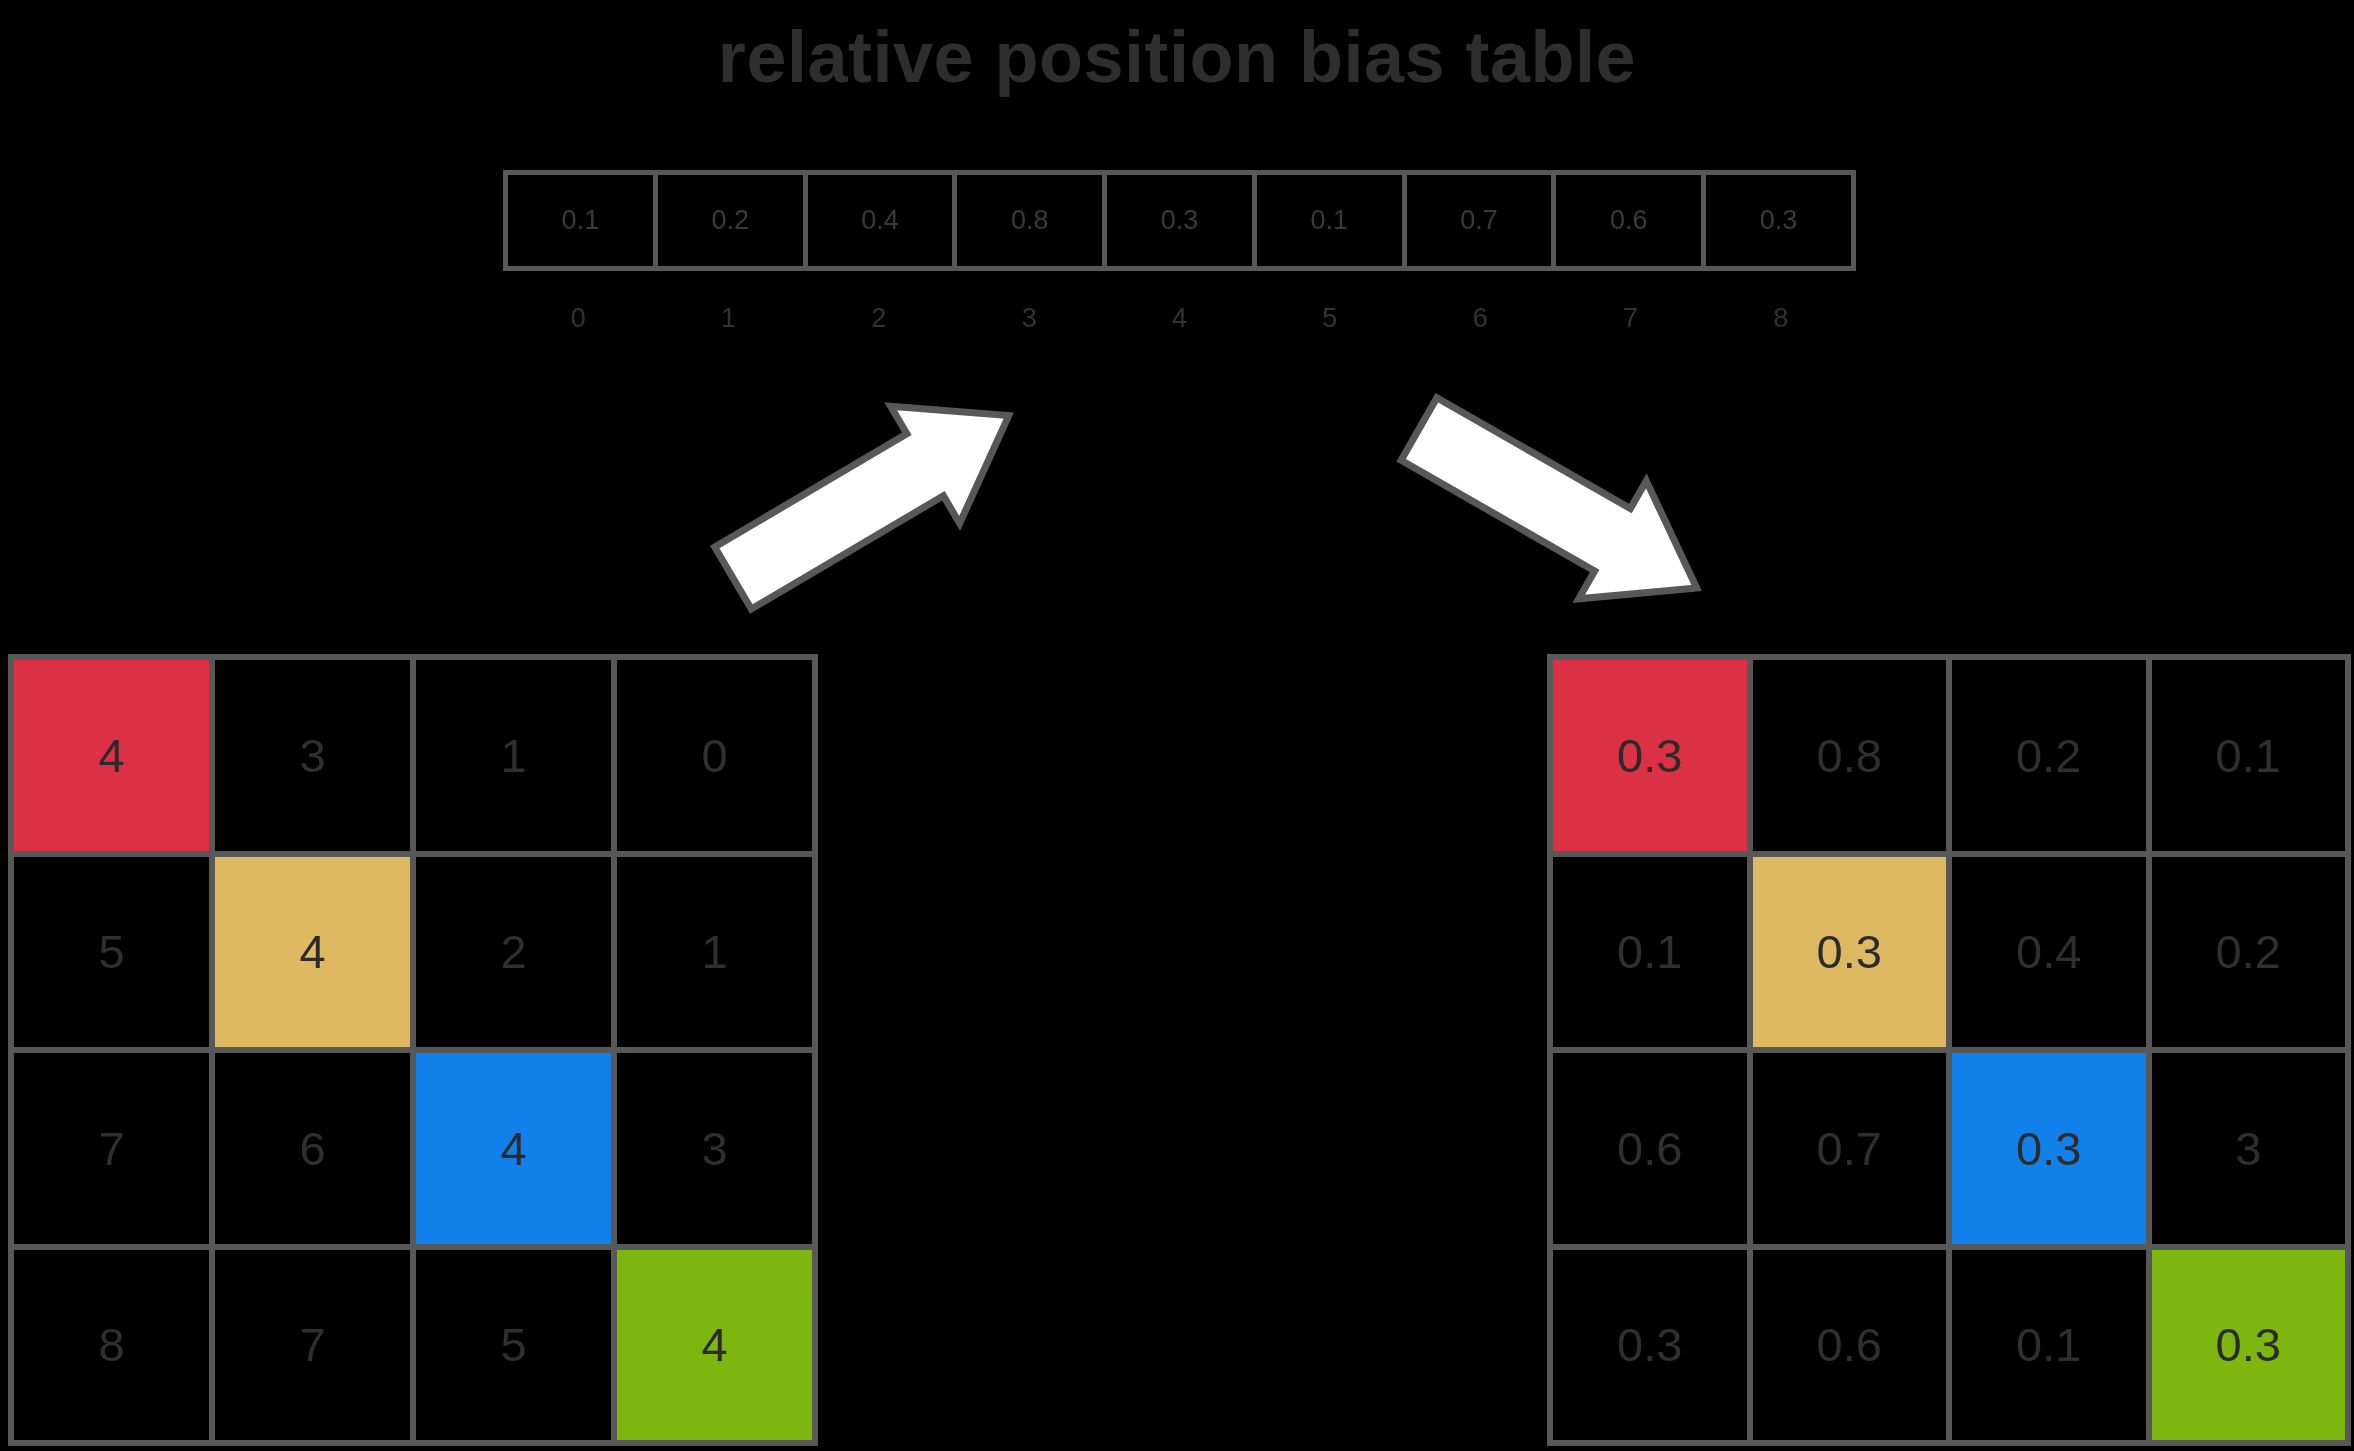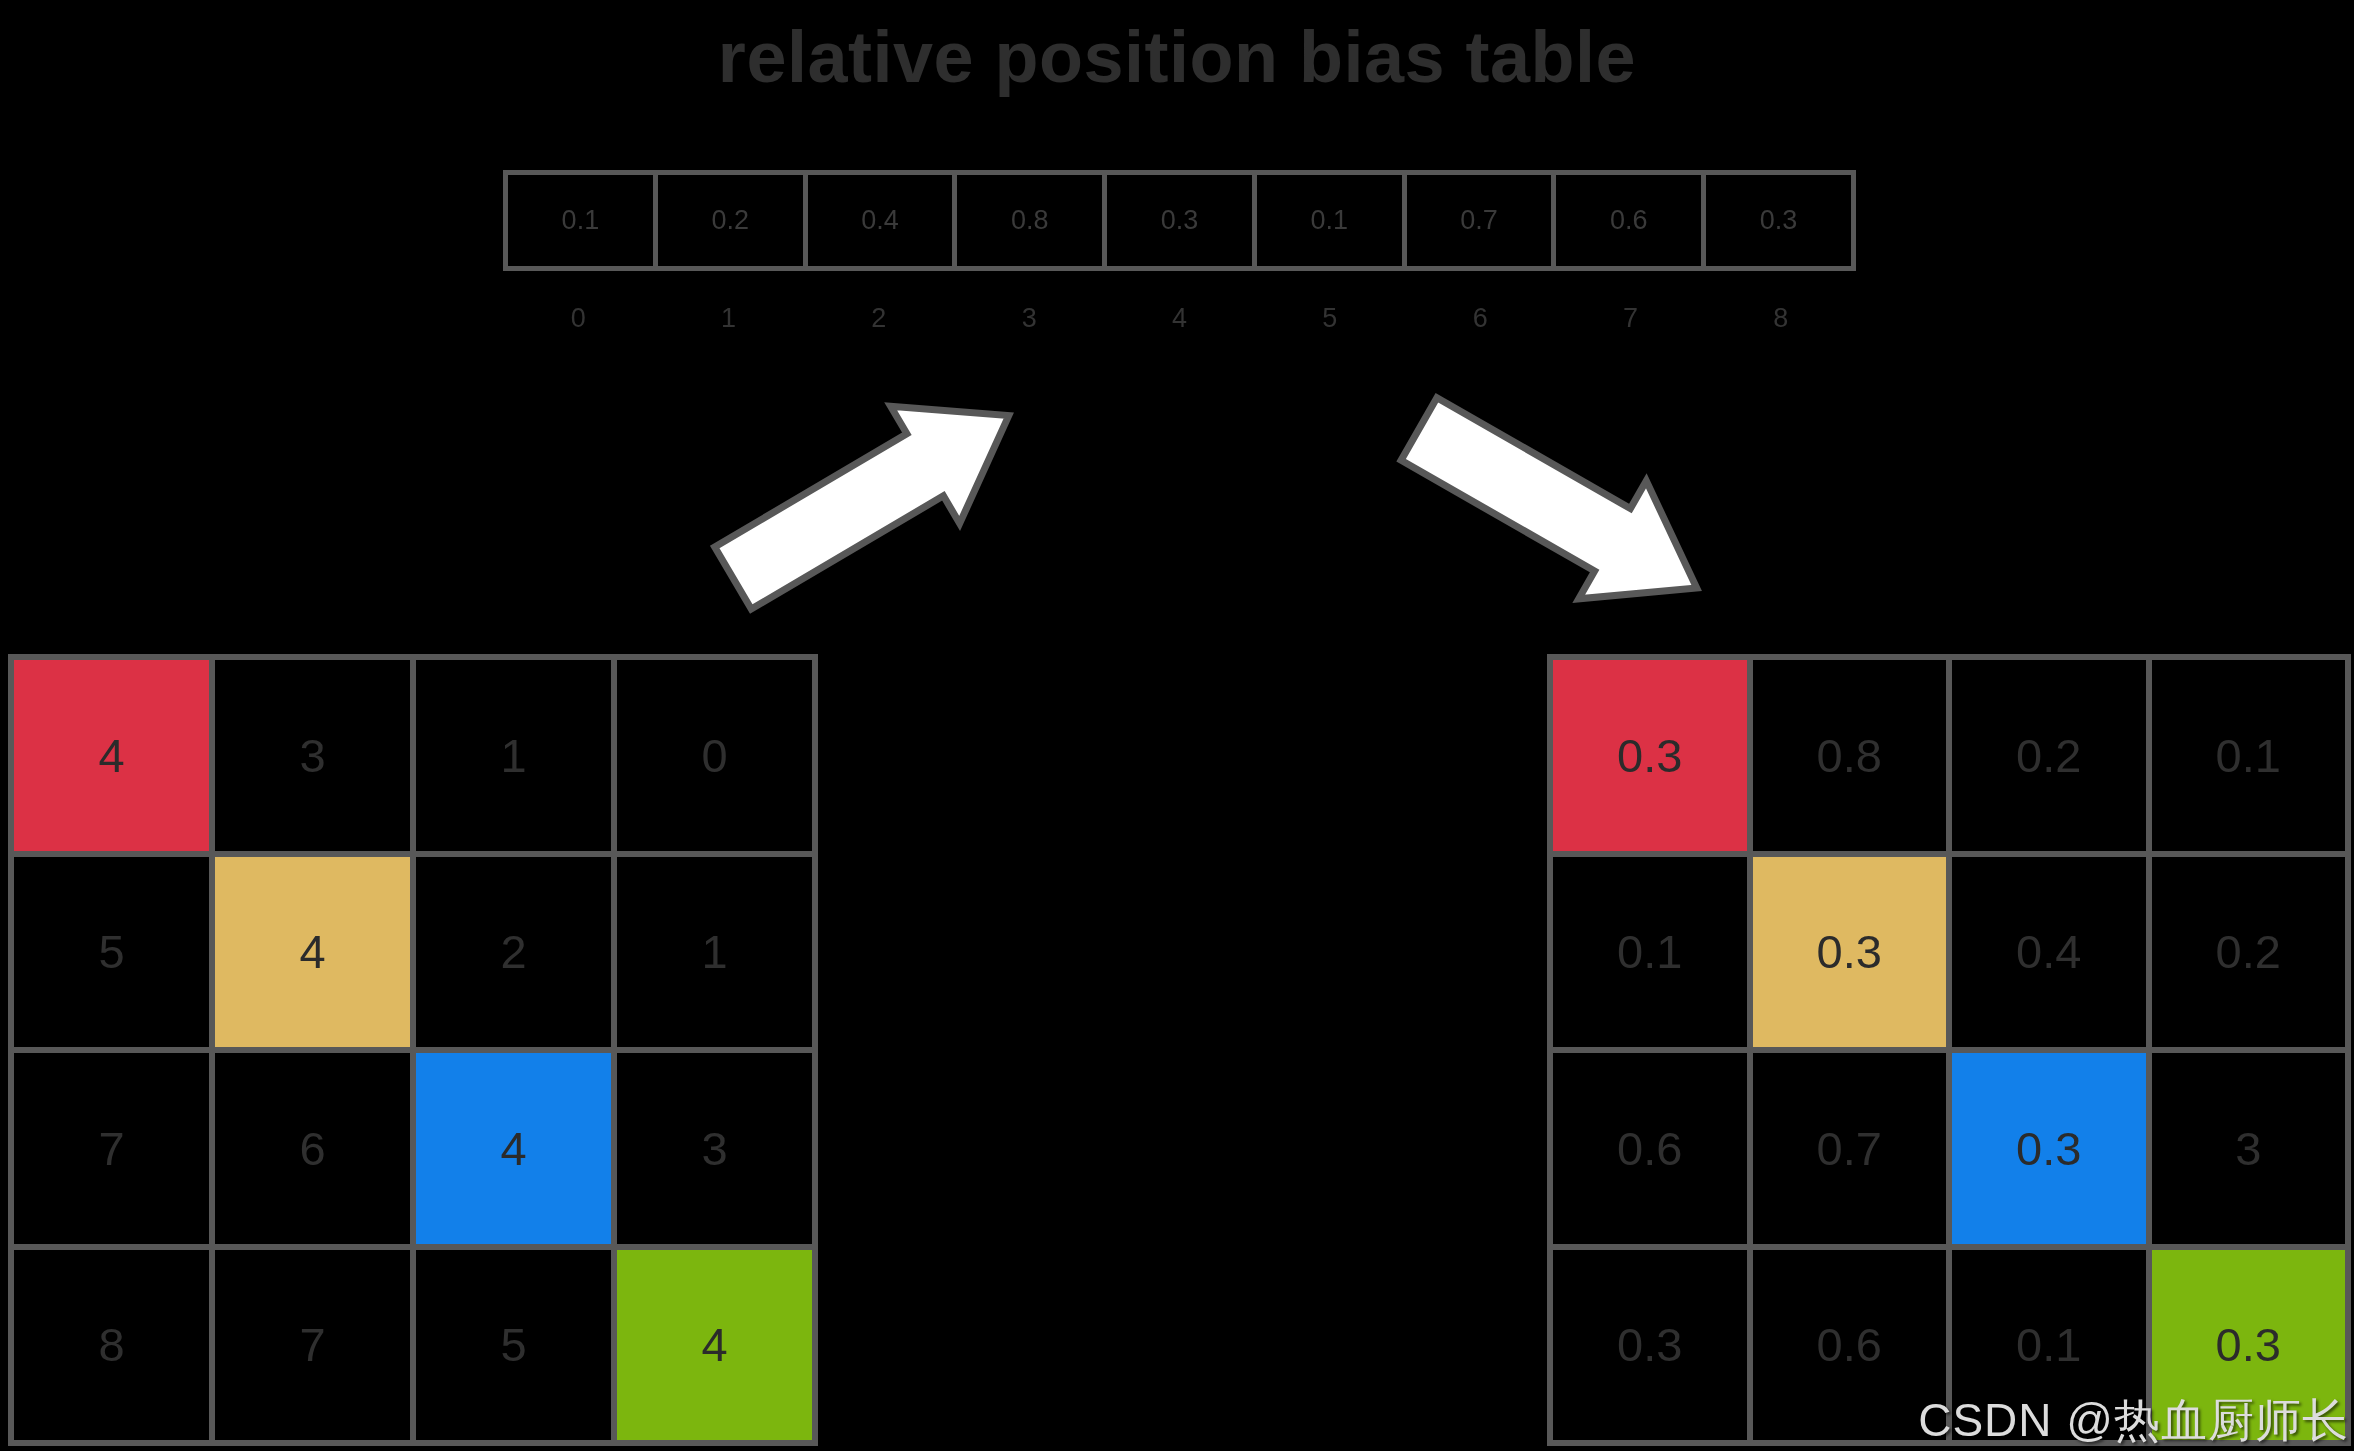--- a/index.html
+++ b/index.html
@@ -158,15 +158,14 @@
       <div class="cell">0.6</div>
       <div class="cell">0.7</div>
       <div class="cell colored" style="background: rgb(18, 128, 234);">0.3</div>
       <div class="cell">3</div>
       <div class="cell">0.3</div>
       <div class="cell">0.6</div>
       <div class="cell">0.1</div>
       <div class="cell colored" style="background: rgb(124, 182, 14);">0.3</div>
     </div>
 
-  <div class="watermark">CSDN @热血厨师长</div>
 
 </div>
 
 </body></html>

